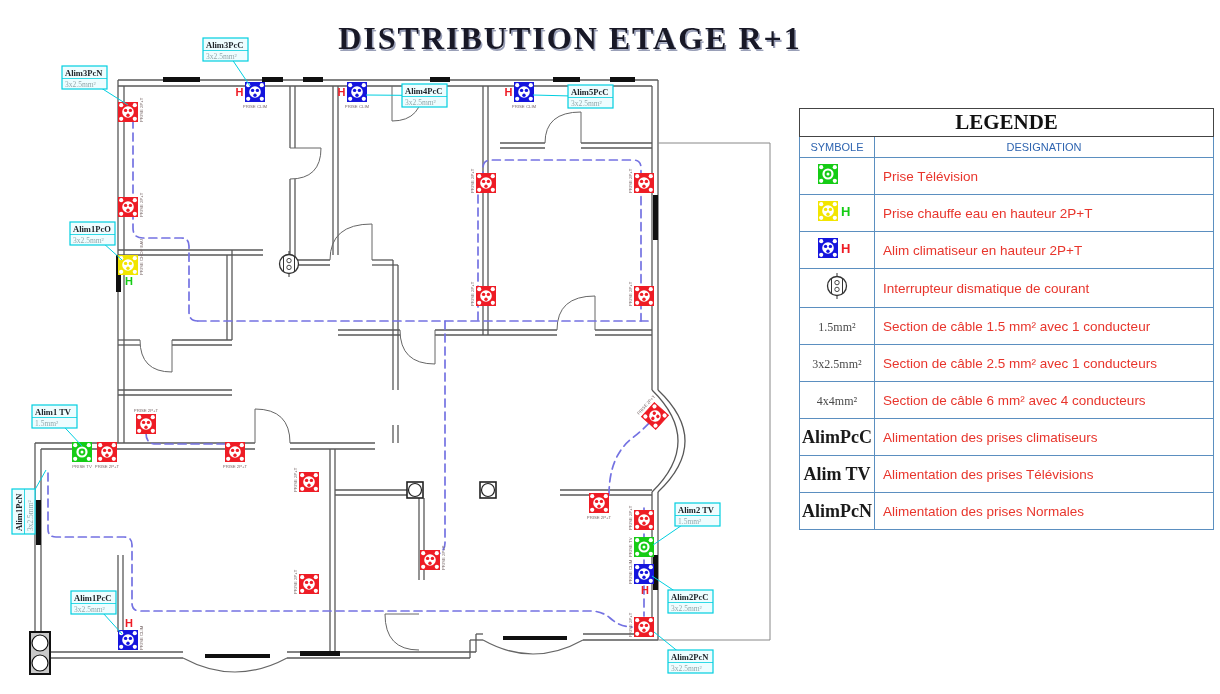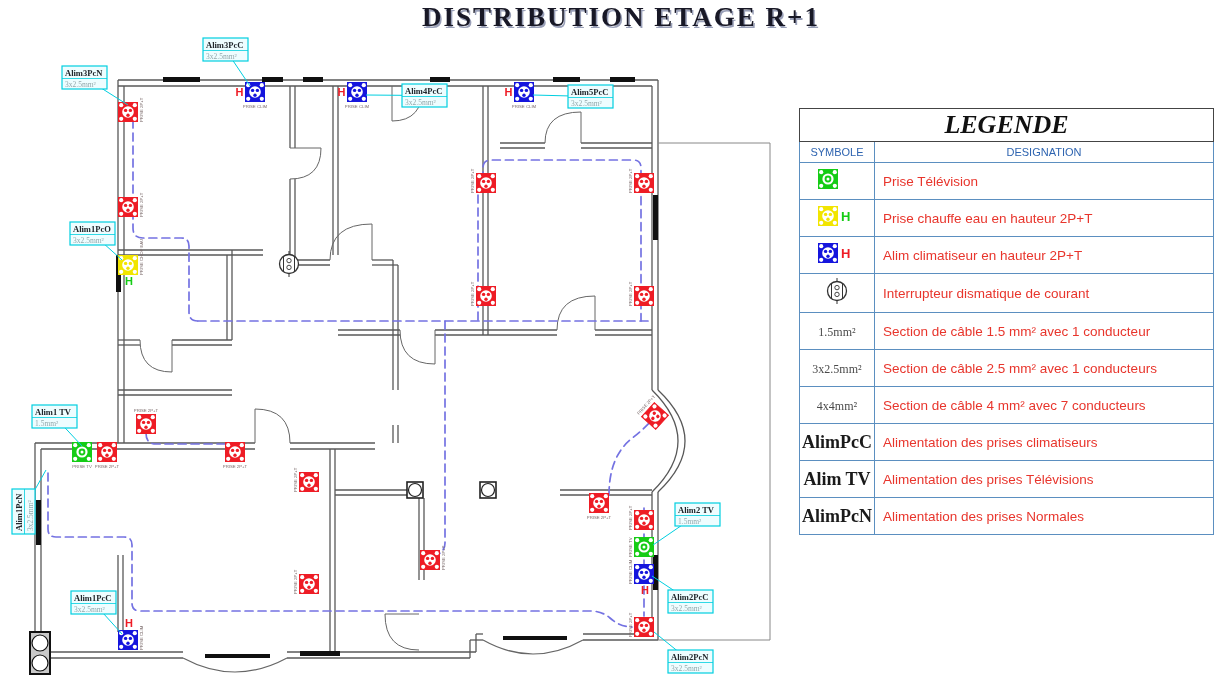--- a/index.html
+++ b/index.html
@@ -1,26 +1,26 @@
 <!DOCTYPE html>
 <html><head>
 <meta charset="utf-8">
 <style>
   html,body{margin:0;padding:0;background:#fff;}
   body{width:1220px;height:694px;position:relative;overflow:hidden;
        font-family:"Liberation Sans",sans-serif;}
-  #plan-title{position:absolute;left:320px;top:2px;width:500px;text-align:right;
-      font-family:"Liberation Serif",serif;font-weight:bold;font-size:27px;
+  #plan-title{position:absolute;left:320px;top:20px;width:500px;text-align:center;
+      font-family:"Liberation Serif",serif;font-weight:bold;font-size:32px;
       letter-spacing:2px;color:#181826;text-shadow:1.5px 1.5px 0 #9aa0b8;}
   #plan-svg{position:absolute;left:0;top:0;}
   #legend{position:absolute;left:799px;top:108px;width:415px;border-collapse:collapse;
       background:#fff;}
   #legend td,#legend th{border:1px solid #5b8fc0;}
-  #legend .lg-title{font-family:"Liberation Serif",serif;font-style:italic;font-weight:bold;
-      font-size:26px;text-align:center;color:#111;padding:1px 0;border:1.5px solid #444;}
+  #legend .lg-title{font-family:"Liberation Serif",serif;font-weight:bold;
+      font-size:21px;text-align:center;color:#111;padding:1px 0;border:1.5px solid #444;}
   #legend .lg-head{color:#2e64b0;font-size:11px;text-align:center;font-weight:normal;
       padding:4px 2px;margin-top:11px;}
   #legend .sym-cell{width:66px;text-align:center;vertical-align:middle;padding:2px 2px;}
   #legend .des-cell{color:#e8352c;font-size:13.5px;padding:8px 8px;height:20px;}
   .sym-text{font-family:"Liberation Serif",serif;font-size:12px;color:#4a4a4a;}
   .sym-text-bold{font-family:"Liberation Serif",serif;font-size:18px;font-weight:bold;color:#1a1a1a;}
 </style>
 </head>
 <body>
 
@@ -678,21 +678,21 @@
       <tr>
         <td class="sym-cell"><span class="sym-text">1.5mm²</span></td>
         <td class="des-cell">Section de câble 1.5 mm² avec 1 conducteur</td>
       </tr>
       <tr>
         <td class="sym-cell"><span class="sym-text">3x2.5mm²</span></td>
         <td class="des-cell">Section de câble 2.5 mm² avec 1 conducteurs</td>
       </tr>
       <tr>
         <td class="sym-cell"><span class="sym-text">4x4mm²</span></td>
-        <td class="des-cell">Section de câble 4 mm² avec 7 conducteurs</td>
+        <td class="des-cell">Section de câble 6 mm² avec 4 conducteurs</td>
       </tr>
       <tr>
         <td class="sym-cell"><span class="sym-text-bold">AlimPcC</span></td>
         <td class="des-cell">Alimentation des prises climatiseurs</td>
       </tr>
       <tr>
         <td class="sym-cell"><span class="sym-text-bold">Alim TV</span></td>
         <td class="des-cell">Alimentation des prises Télévisions</td>
       </tr>
       <tr>

